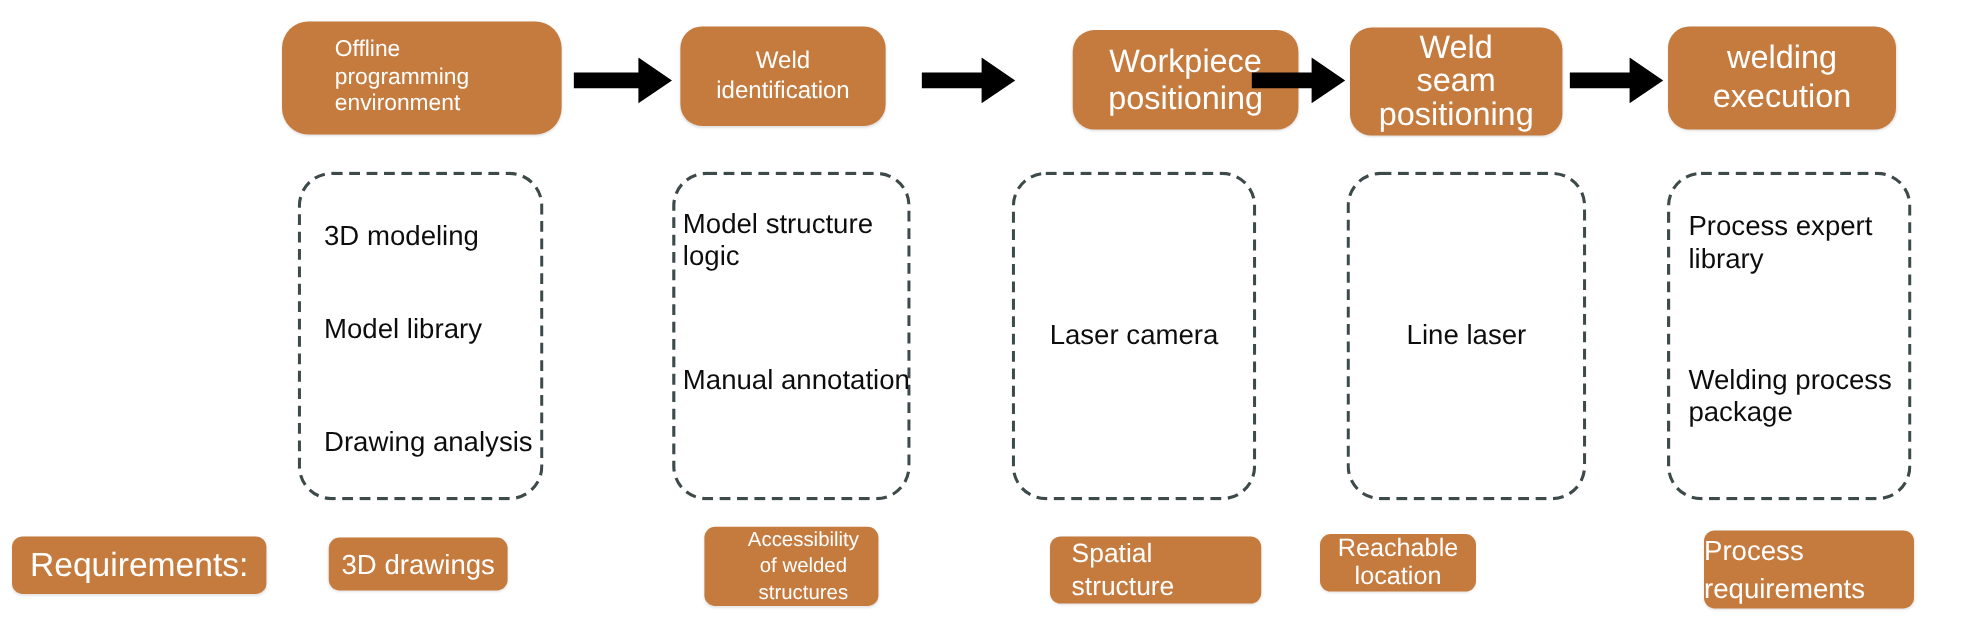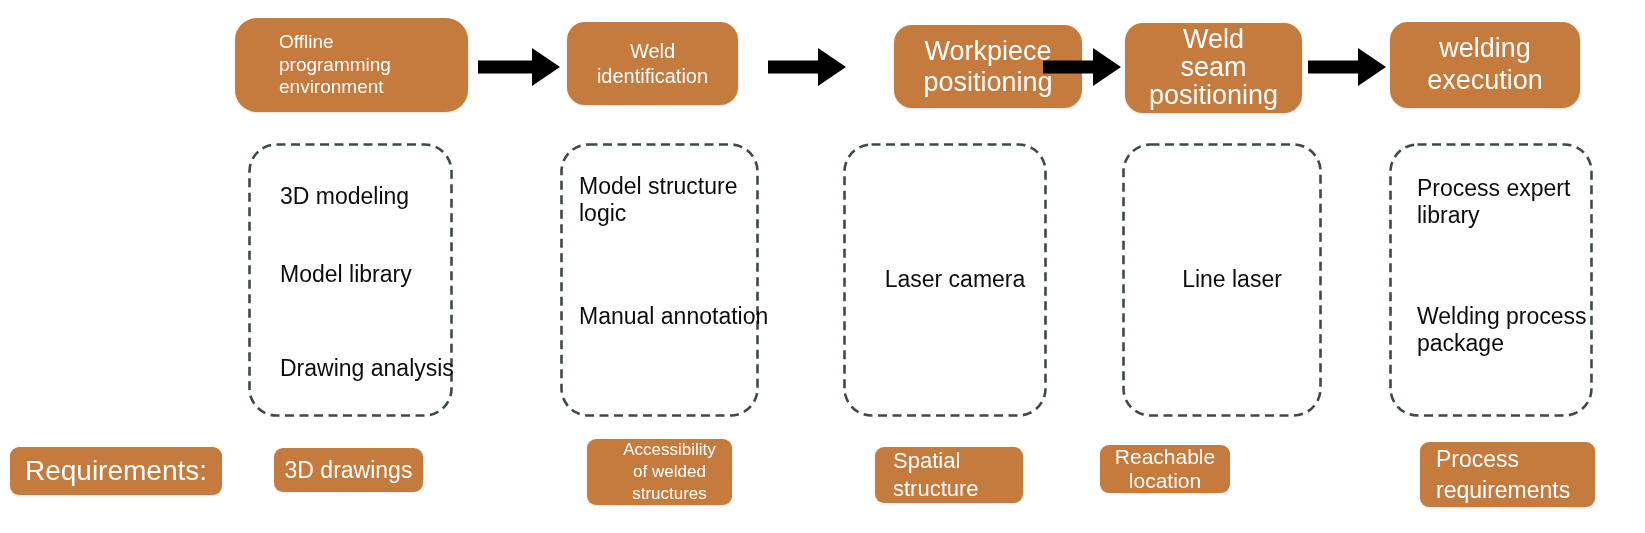--- a/index.html
+++ b/index.html
@@ -19,21 +19,21 @@
     display:flex;align-items:center;justify-content:center;
     text-align:center;
     white-space:pre-line;
     box-shadow:0 1px 2px rgba(0,0,0,.12);
   }
   .stagebox.leftalign{justify-content:flex-start;text-align:left;}
   
   .dashbox{pointer-events:none;}
   .dashbox svg{position:absolute;left:0;top:0;}
   .dashbox .content{
-    position:absolute;left:10px;top:0;width:100%;height:100%;
+    position:absolute;left:0;top:0;width:100%;height:100%;
     color:#111111;
   }
   .cap-item{
     position:absolute;
     font-size:23px;
     line-height:1.18;
     white-space:pre-line;
     color:#0d0d0d;
   }
   .centerbox .content{display:flex;align-items:center;justify-content:center;}
@@ -147,22 +147,22 @@
   </div>
 
   <div class="abs reqbadge" style="left:10px;top:447px;width:212px;height:48px;font-size:28px;">Requirements:</div>
 
   <div class="abs reqbadge" style="left:274px;top:448px;width:149px;height:44px;font-size:23px;">3D drawings</div>
 
   <div class="abs reqbadge" style="left:587px;top:439px;width:145px;height:66px;font-size:17px;line-height:1.3;padding-left:20px;">Accessibility
 of welded
 structures</div>
 
-  <div class="abs reqbadge leftalign" style="left:875px;top:447px;width:148px;height:56px;font-size:22px;line-height:1.27;padding-left:18px;">Spatial
+  <div class="abs reqbadge leftalign" style="left:875px;top:447px;width:176px;height:56px;font-size:22px;line-height:1.27;padding-left:18px;">Spatial
 structure</div>
 
   <div class="abs reqbadge" style="left:1100px;top:445px;width:130px;height:48px;font-size:21px;line-height:1.15;">Reachable
 location</div>
 
-  <div class="abs reqbadge leftalign" style="left:1420px;top:442px;width:175px;height:65px;font-size:23px;line-height:1.32;padding-left:16px;">Process
+  <div class="abs reqbadge leftalign" style="left:1420px;top:442px;width:175px;height:65px;font-size:23px;line-height:1.32;">Process
 requirements</div>
 
 </div>
 
 </body></html>

